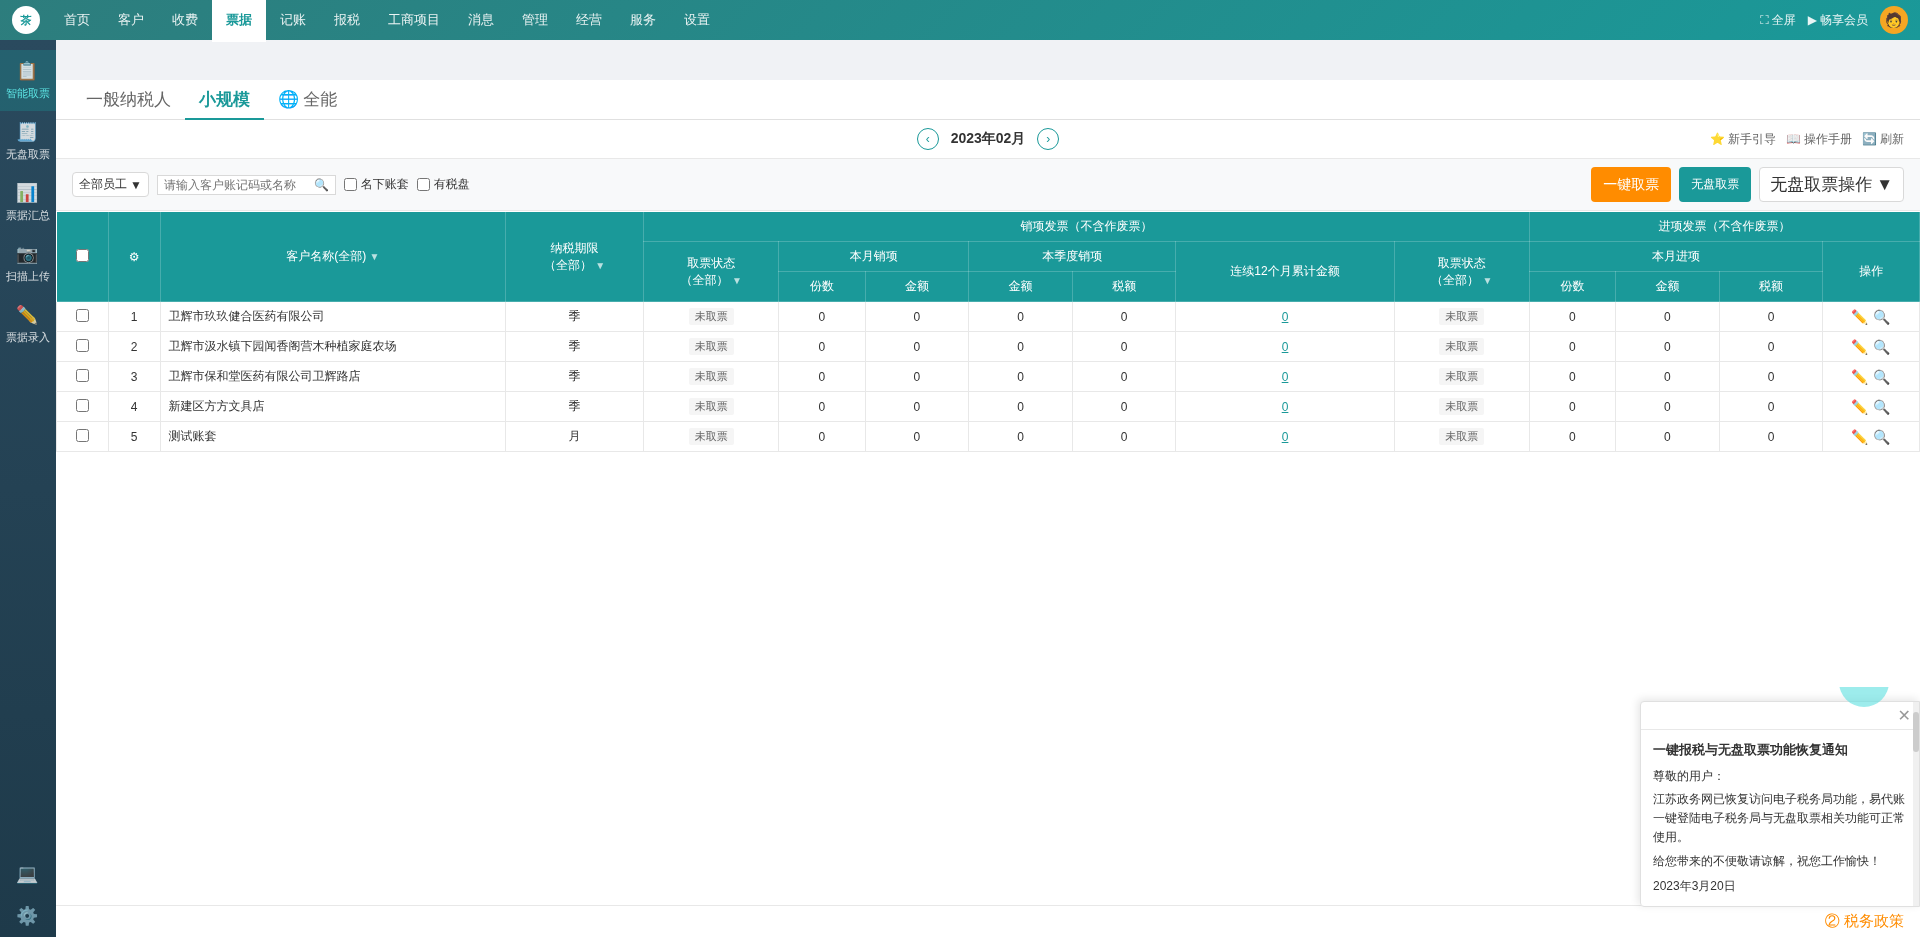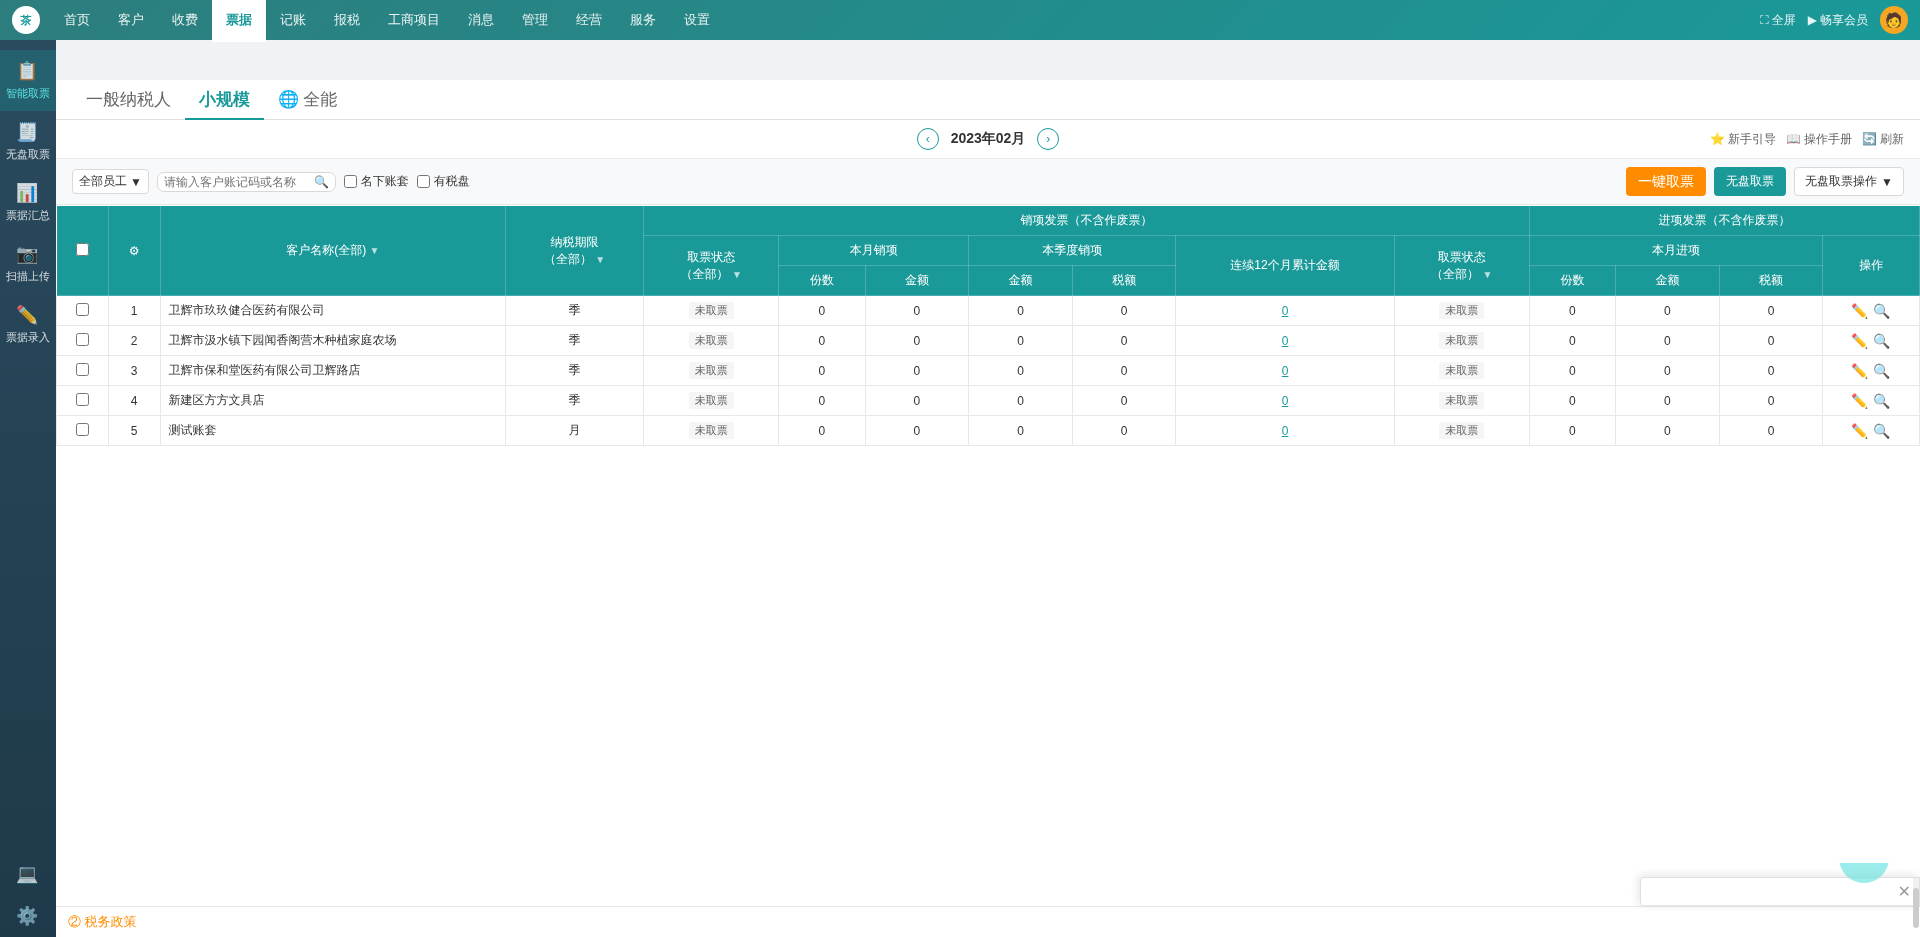--- a/index.html
+++ b/index.html
@@ -173,21 +173,21 @@
       border-radius: 4px;
       background: #fff;
       padding: 3px 6px;
       cursor: pointer;
       font-size: 12px;
       gap: 3px;
     }
     .search-box {
       display: flex; align-items: center;
       border: 1px solid #d9d9d9;
-      border-radius: 7px;
+      border-radius: 0;
       background: #fff;
       padding: 2px 6px;
     }
     .search-box input {
       border: none; outline: none;
       font-size: 12px;
       width: 150px;
       color: #999;
     }
     .checkbox-item { display: flex; align-items: center; gap: 4px; cursor: pointer; font-size: 12px; }
@@ -209,21 +209,21 @@
       cursor: pointer;
       font-size: 12px;
     }
     .btn-dropdown {
       background: #fff;
       color: #333;
       border: 1px solid #d9d9d9;
       padding: 5px 10px;
       border-radius: 4px;
       cursor: pointer;
-      font-size: 12px;
+      font-size: 17px;
       display: flex; align-items: center; gap: 4px;
     }
 
     
     .table-container {
       overflow: auto;
       height: calc(100vh - 40px - 40px - 40px - 38px - 28px);
       background: #fff;
     }
     table {
@@ -261,23 +261,24 @@
 
     
     .footer {
       position: fixed;
       bottom: 0;
       left: 52px;
       right: 0;
       background: #fff;
       padding: 6px 16px;
       border-top: 1px solid #e8e8e8;
-      font-size: 13px;
+      font-size: 15px;
       color: #ff8c00;
       cursor: pointer;
+      text-align: right;
     }
 
     
     .notification-popup {
       position: fixed;
       bottom: 30px;
       right: 0;
       width: 280px;
       background: #fff;
       border: 1px solid #e0e0e0;
@@ -610,16 +611,23 @@
 </div>
 
 <div class="notification-popup">
 
   <div style="position:absolute;top:-15px;right:30px;width:50px;height:20px;overflow:hidden;">
     <div style="width:50px;height:50px;background:#5be0e0;border-radius:50%;transform:translateY(-30px);opacity:0.6;"></div>
   </div>
   <div class="notification-header">
     <span class="notification-close">✕</span>
   </div>
+  <div class="notification-body">
+    <div class="notification-title">一键报税与无盘取票功能恢复通知</div>
+    <p>尊敬的用户：</p>
+    <p style="margin:4px 0;">江苏政务网已恢复访问电子税务局功能，易代账一键登陆电子税务局与无盘取票相关功能可正常使用。</p>
+    <p style="margin:4px 0;">给您带来的不便敬请谅解，祝您工作愉快！</p>
+    <p style="margin-top:6px;">2023年3月20日</p>
+  </div>
   <div class="notification-scrollbar">
     <div class="notification-scroll-thumb"></div>
   </div>
 </div>
 
 </body></html>

